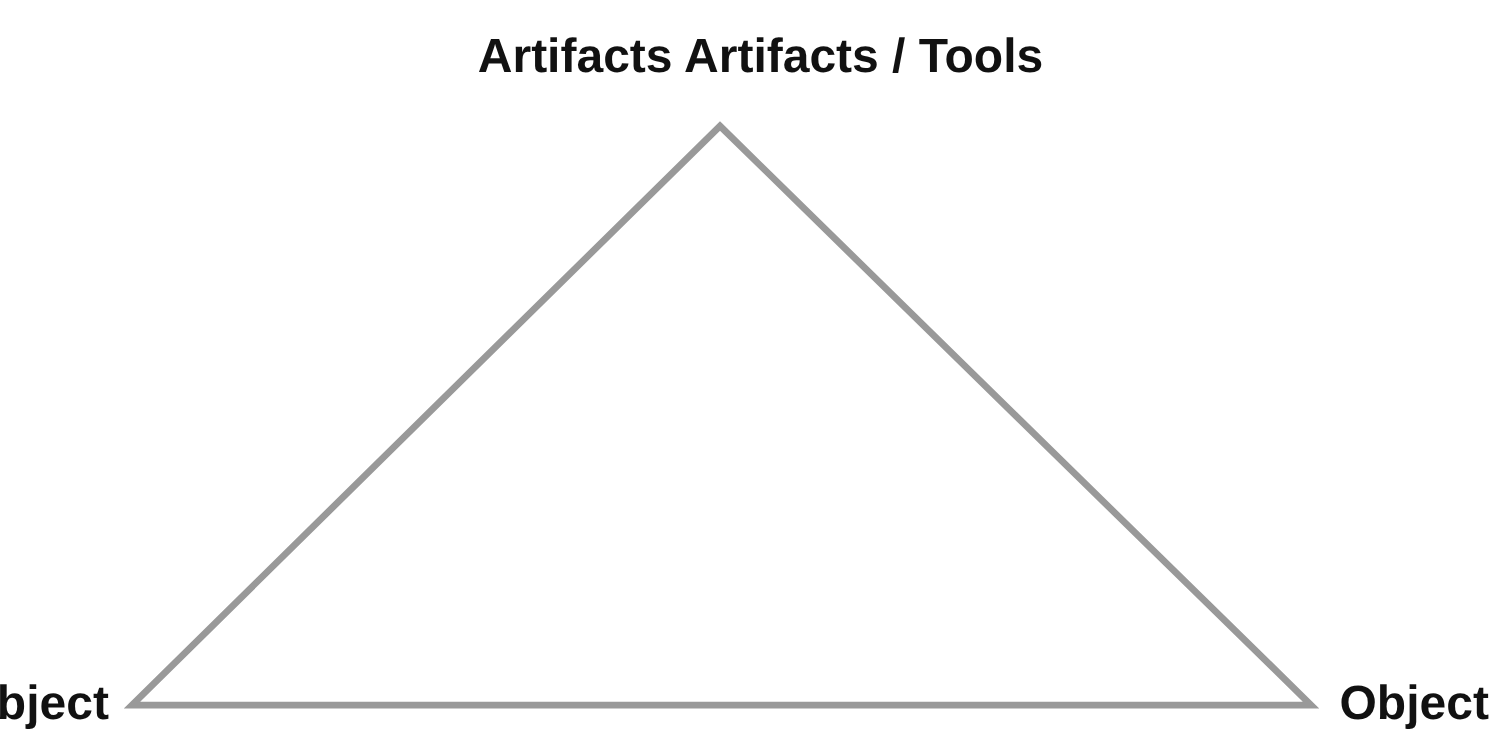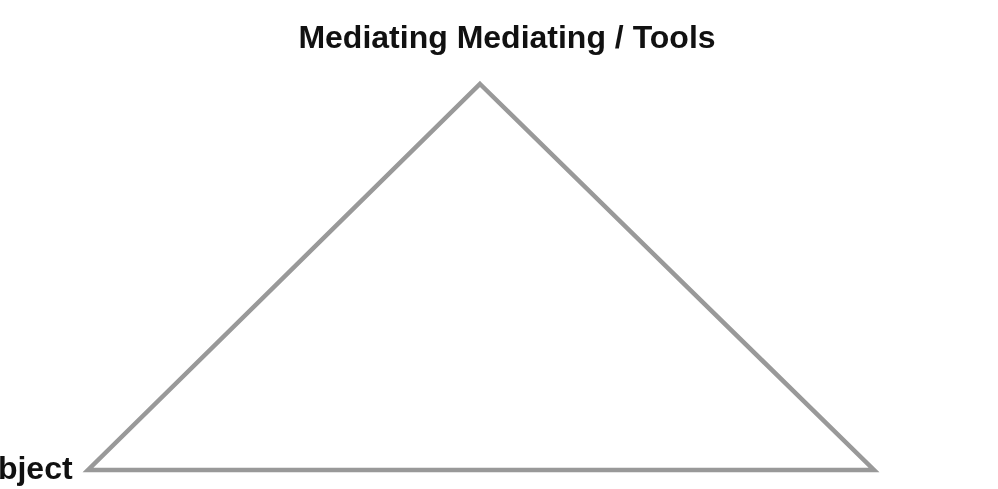--- a/index.html
+++ b/index.html
@@ -53,18 +53,19 @@
 </style>
 </head>
 <body>
 
 <div class="stage">
 
   <svg class="triangle-svg" width="998" height="489" viewBox="0 0 998 489">
     <polygon points="480,84 874,470 88,470" fill="none" stroke-width="4.5" stroke-linejoin="miter" stroke="#999999"></polygon>
   </svg>
 
-  <div class="diagram-title">Mediating Mediating / Tools</div>
+  <div class="diagram-title">Artifacts Artifacts / Tools</div>
 
   <div class="vertex-label label-subject">Subject</div>
 
+  <div class="vertex-label label-object">Object</div>
 
 </div>
 
 </body></html>

